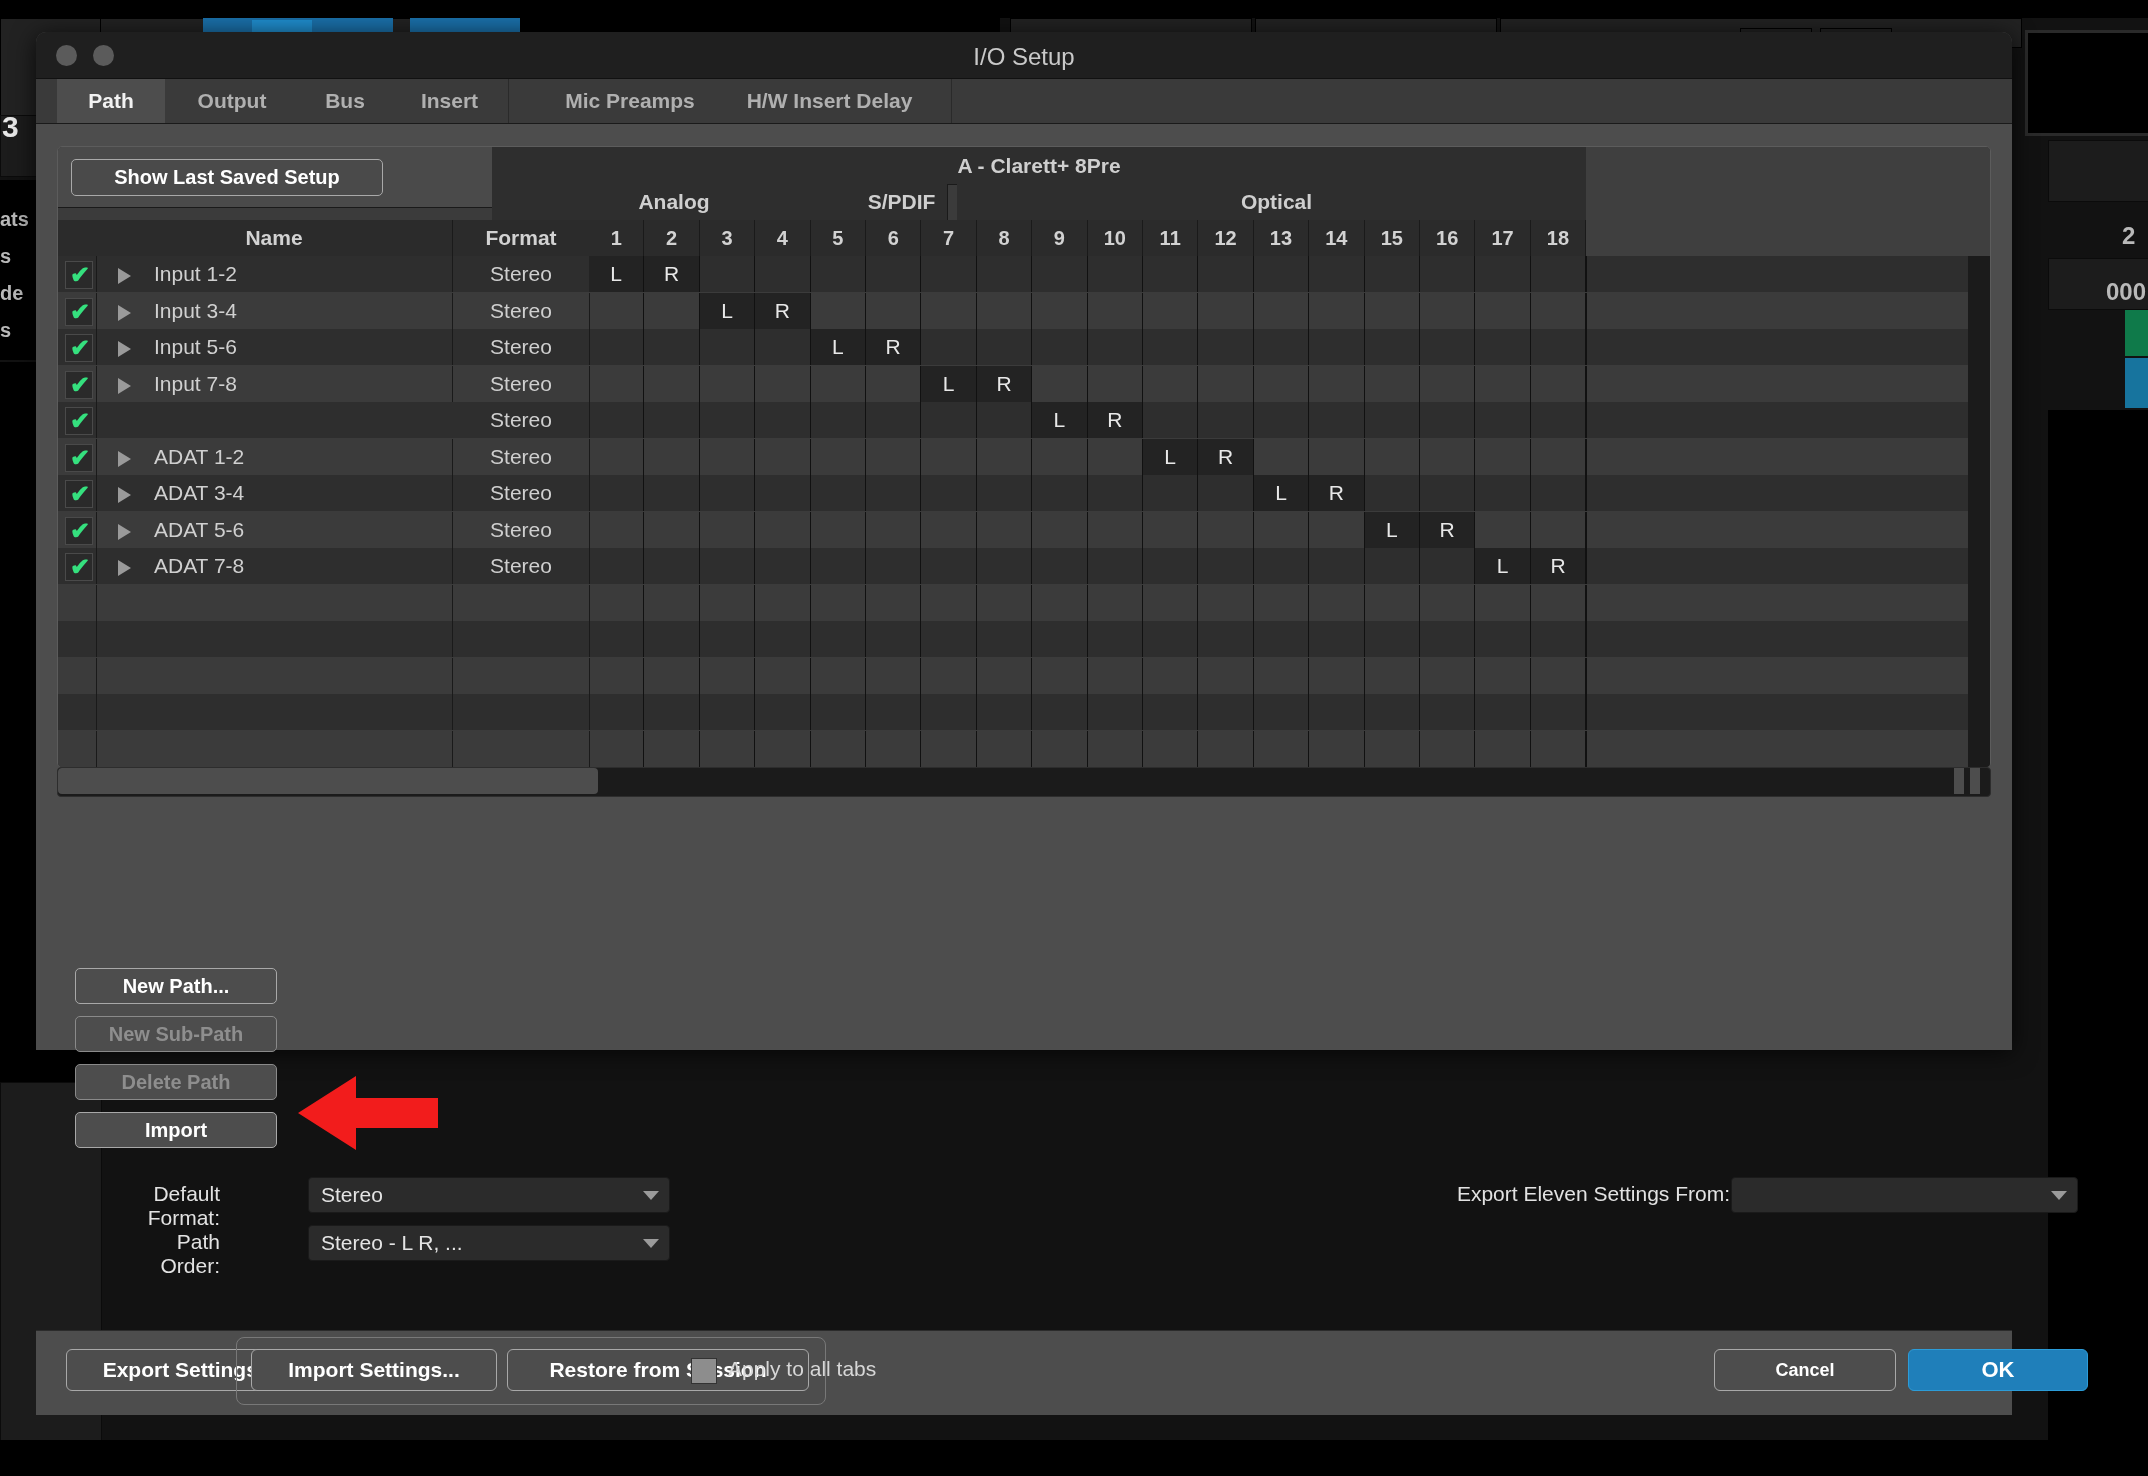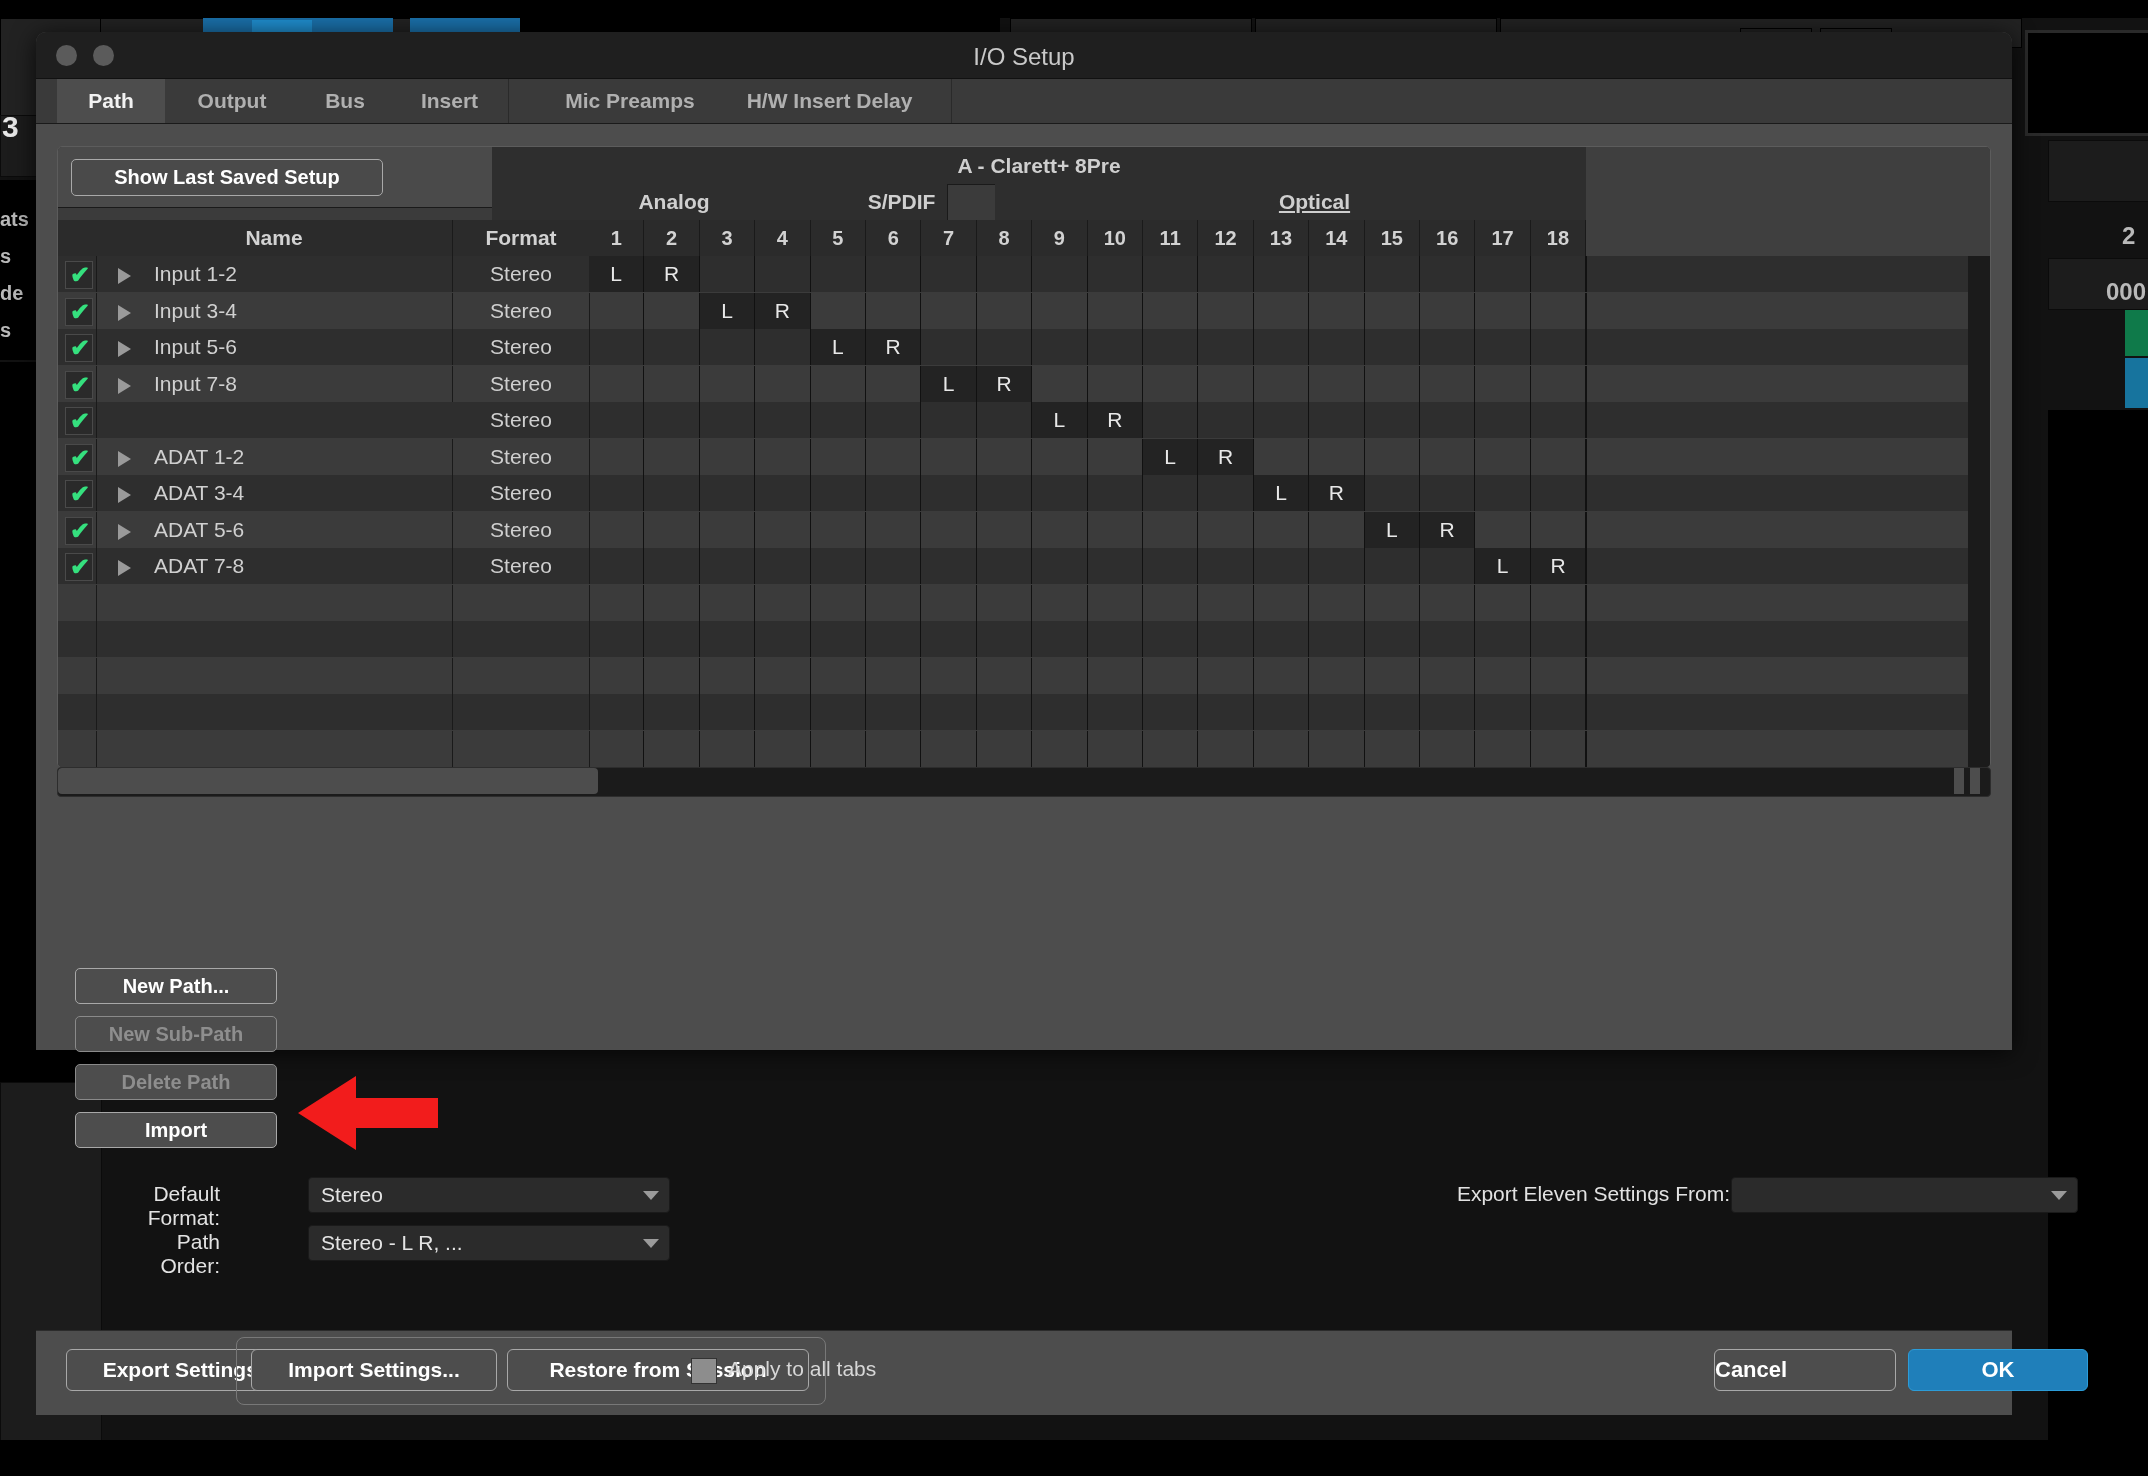--- a/index.html
+++ b/index.html
@@ -123,21 +123,21 @@
   .fbtn{position:absolute;top:18px;height:40px;border:1px solid #a8a8a8;border-radius:6px;
         background:#4d4d4d;color:#fff;font-size:21px;font-weight:bold;text-align:center;line-height:40px;}
   .fgroup{position:absolute;left:200px;top:6px;width:588px;height:66px;border:1px solid #787878;
           border-radius:8px;}
   .fchk{position:absolute;left:655px;top:27px;width:24px;height:24px;background:#8d8d8d;
         border:1px solid #333;}
   .fchk-l{position:absolute;left:692px;top:18px;height:40px;line-height:40px;color:#d7d7d7;font-size:21px;}
   .okbtn{position:absolute;top:18px;height:40px;border-radius:6px;background:#1f7fba;
          border:1px solid #2c9cd8;color:#fff;font-size:22px;font-weight:bold;text-align:center;line-height:40px;}
   .cancelbtn{position:absolute;top:18px;height:40px;border:1px solid #a8a8a8;border-radius:6px;
-             background:#4d4d4d;color:#fff;font-size:22px;font-weight:bold;text-align:left;line-height:40px;}
+             background:#4d4d4d;color:#fff;font-size:18px;font-weight:bold;text-align:center;line-height:40px;}
 </style>
 </head>
 <body>
 
 <div id="root">
 
   <div class="bg">
     <div class="bg-dark" style="left:0;top:0;width:2148px;height:18px;"></div>
 
     <div class="bg-strip" style="left:0;top:18px;width:100px;height:120px;"></div>
@@ -206,21 +206,21 @@
       <div class="tablecard">
 
         <div class="hdr-left">
           <div class="slsbtn">Show Last Saved Setup</div>
         </div>
         <div class="hdr-dev">A - Clarett+ 8Pre</div>
         <div class="hdr-blank"></div>
         <div id="grouprow">
             <div class="hdr-grp" style="left: 434px; width: 364px;">Analog</div>
             <div class="hdr-grp" style="left: 798px; width: 91px;">S/PDIF</div>
-            <div class="hdr-grp" style="left: 937px; width: 639px; text-decoration: underline;">Optical</div>
+            <div class="hdr-grp" style="left: 899px; width: 639px;">Optical</div>
           </div>
         <div class="hdr-grp-blank"></div>
 
         <div class="colhdr">
           <div class="ch-chk"></div>
           <div class="ch-name">Name</div>
           <div class="ch-fmt">Format</div>
           <div id="numhdr">
               <div class="ch-num" style="left: 531px; width: 54.4px;">1</div>
               <div class="ch-num" style="left: 586.4px; width: 54.4px;">2</div>

